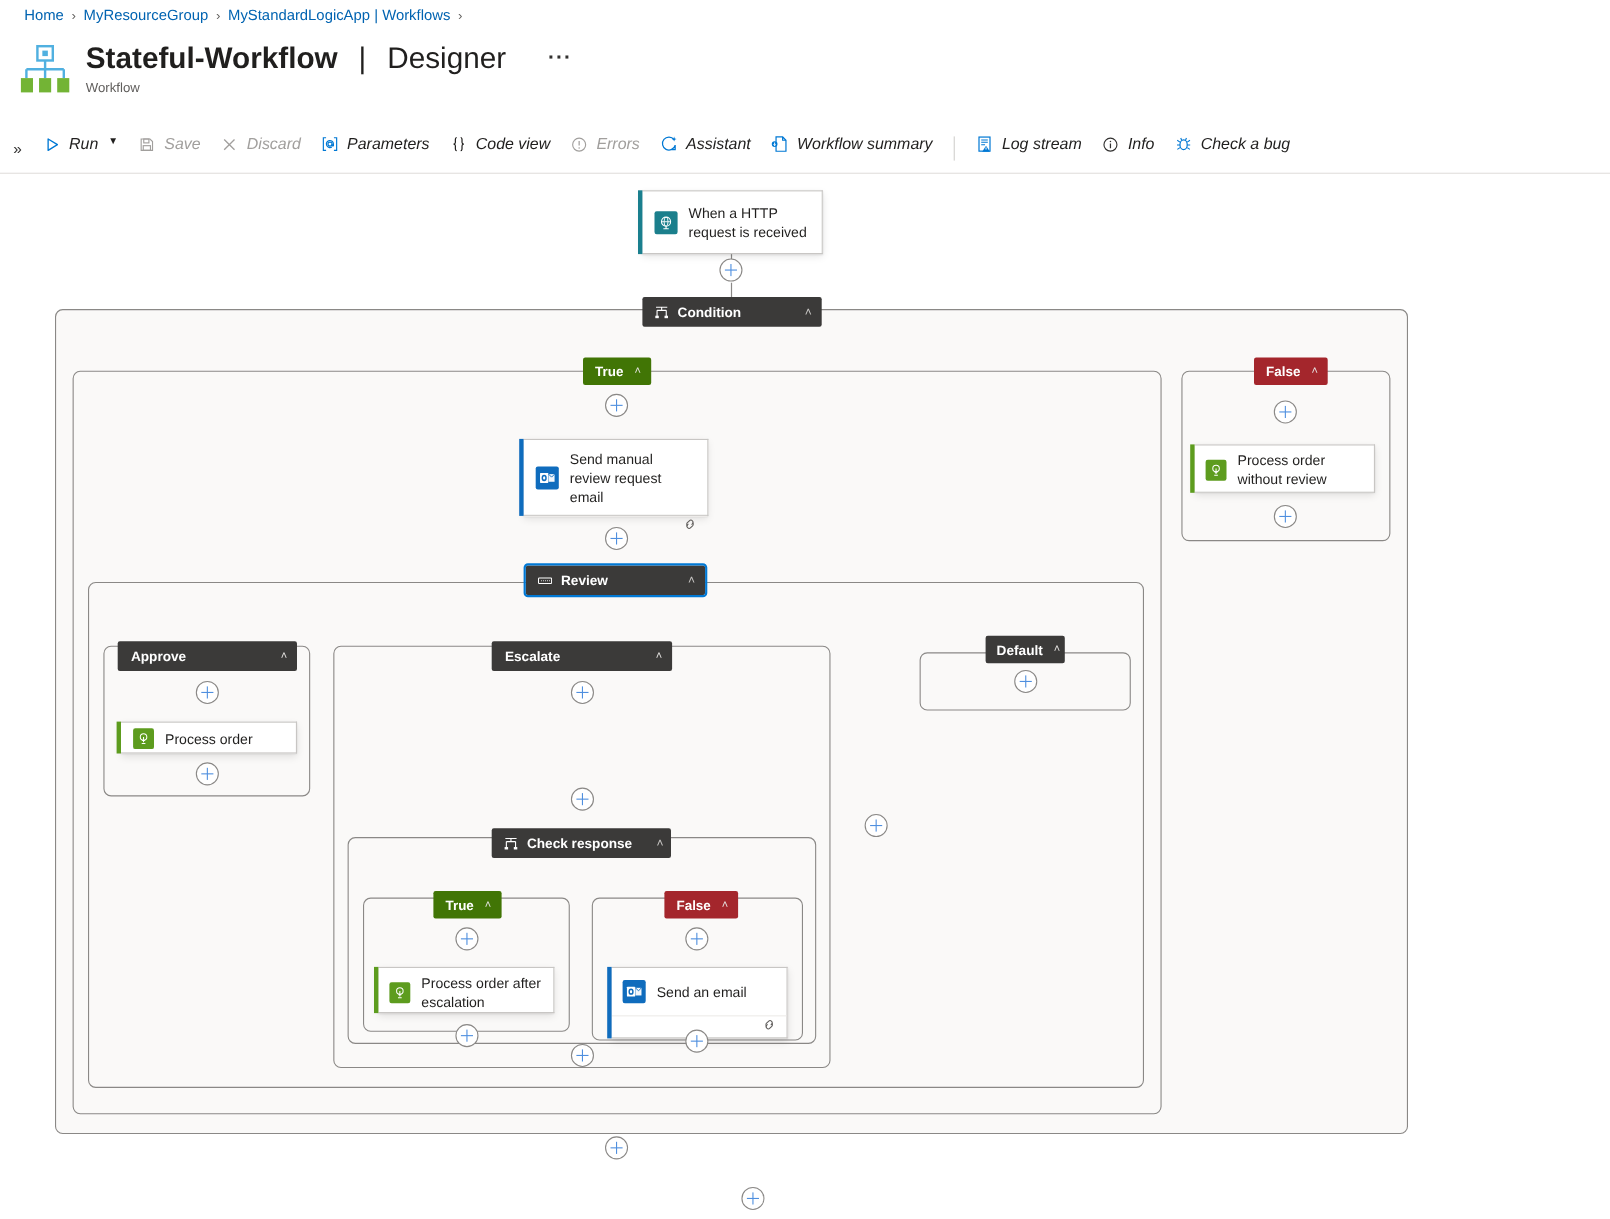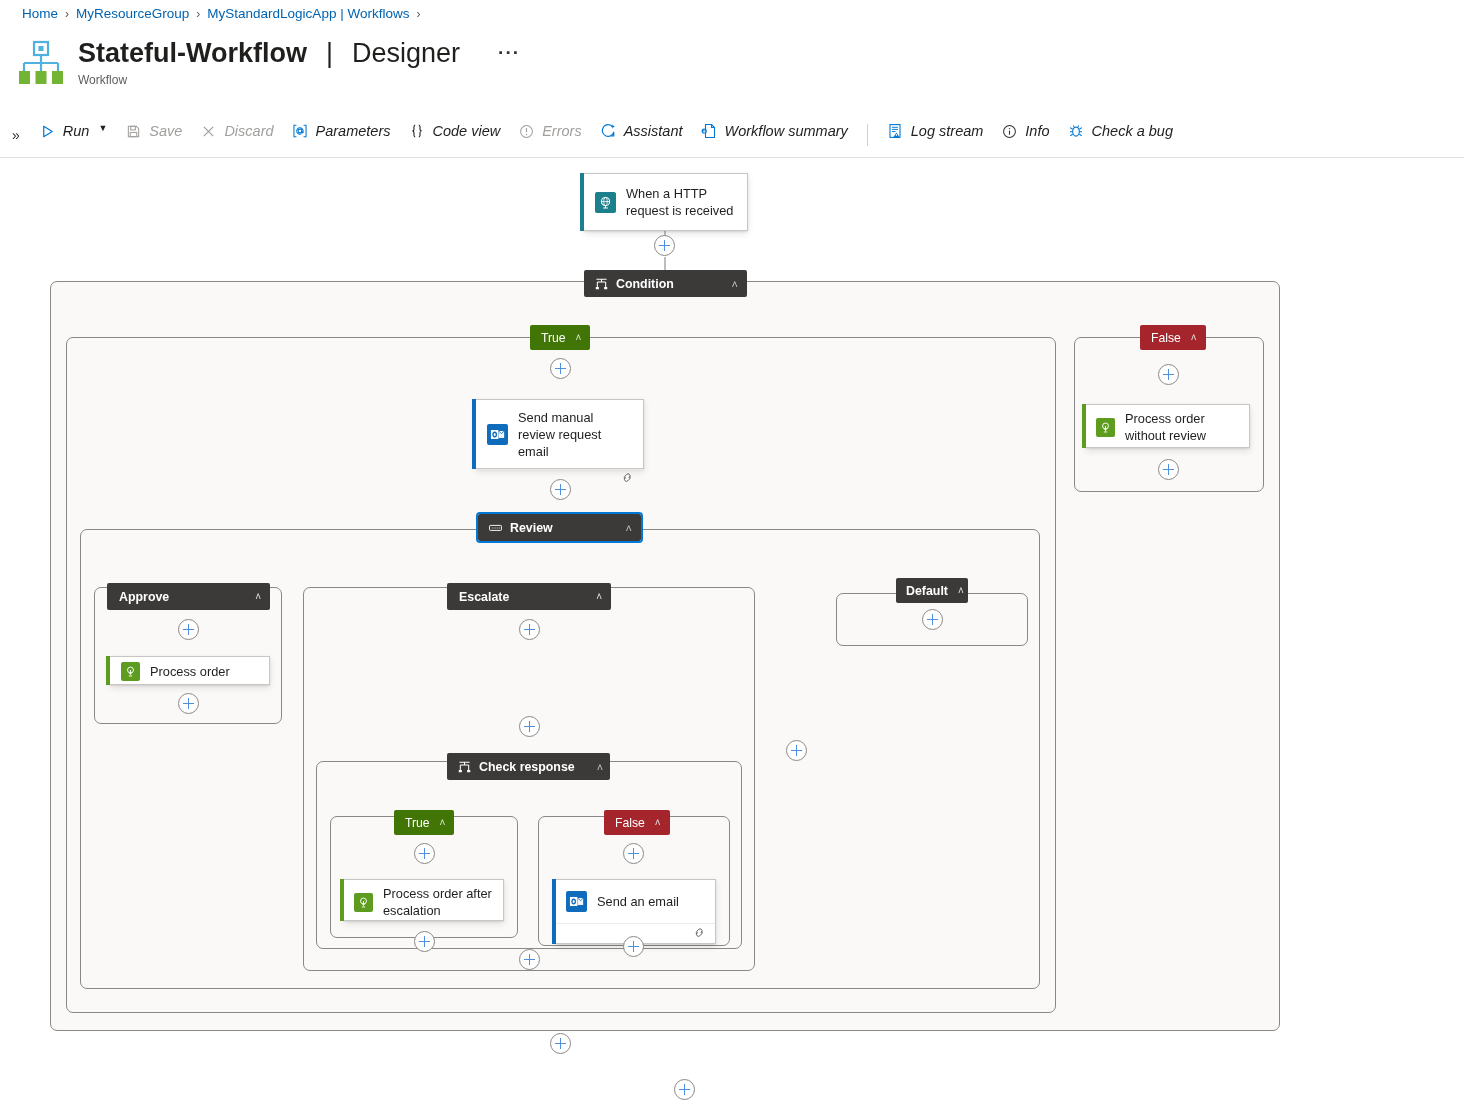--- a/index.html
+++ b/index.html
@@ -159,21 +159,21 @@
     padding: 0 9px 0 11px;
     border-radius: 2px;
     font-size: 12.2px; font-weight: 700; color: #ffffff;
     cursor: pointer; white-space: nowrap;
   }
   .pill .p-chev { font-size: 10px; font-weight: 400; color: #e8e6e4; }
   .pill.green { background: #417505; }
   .pill.red   { background: #a4262c; }
   .pill.dark  { background: #3b3a39; padding: 0 9px 0 12px; height: 27px; align-items: center; }
   .pill.dark .p-label { font-weight: 600; font-size: 12.4px; }
-  .pill.green .p-label, .pill.red .p-label { font-weight: 400; }
+  .pill.green .p-label, .pill.red .p-label { font-weight: 700; }
 
   
   .plus {
     position: absolute; width: 21px; height: 21px;
     border: 1px solid #8a8886; border-radius: 50%;
     background: #ffffff; cursor: pointer;
     display: flex; align-items: center; justify-content: center;
   }
   .plus::before, .plus::after {
     content: ""; position: absolute; background: #4f8fdf;

